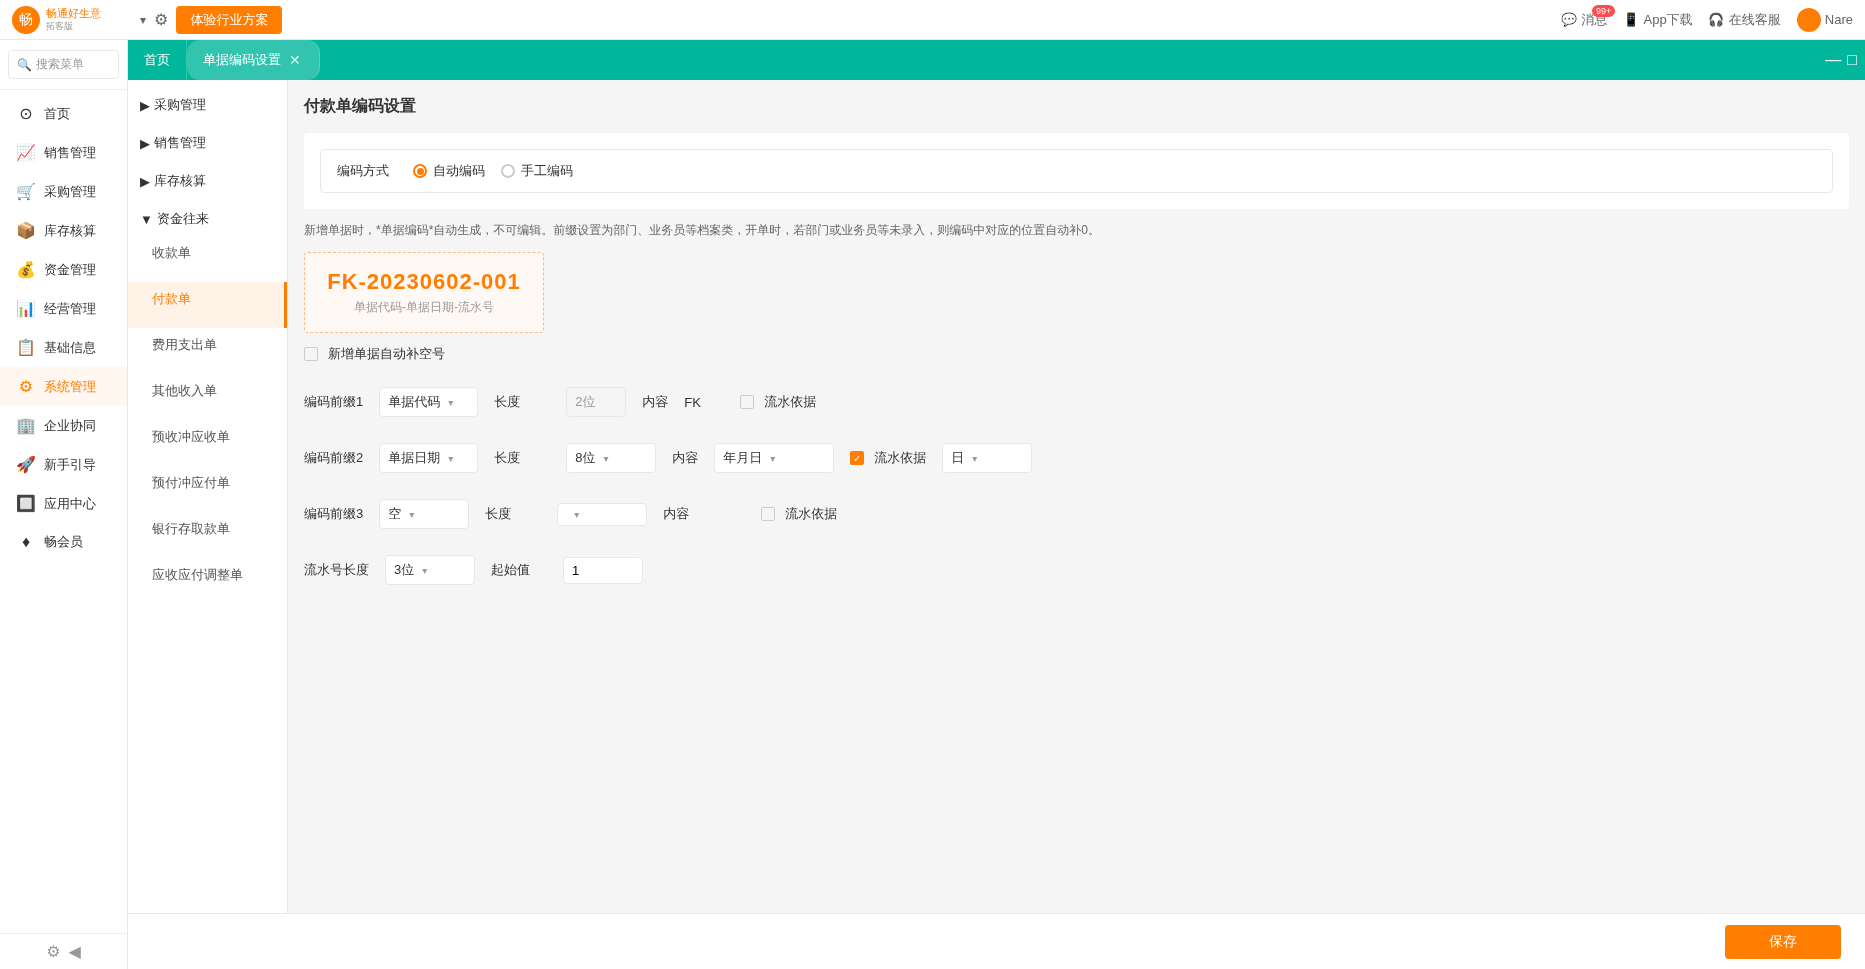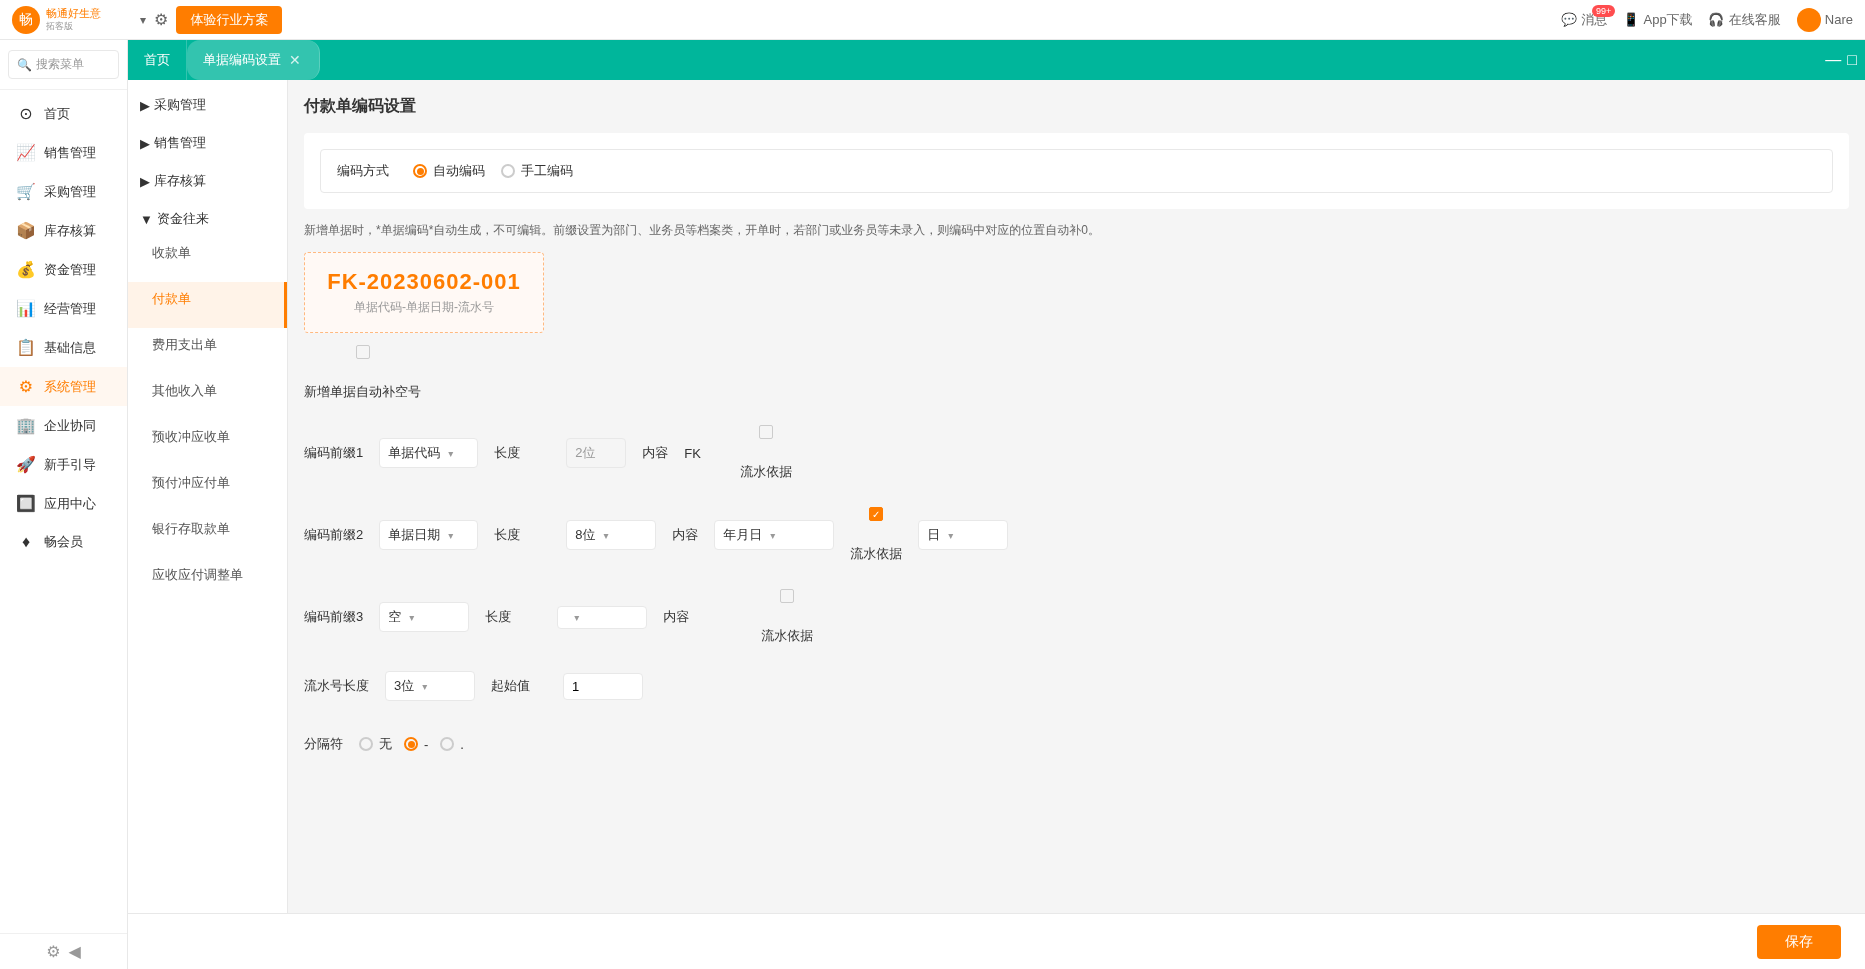--- a/index.html
+++ b/index.html
@@ -240,21 +240,21 @@
       color: #ff7d00;
       letter-spacing: 1px;
     }
     .code-example-sub {
       font-size: 12px;
       color: #999;
       margin-top: 4px;
     }
 
     
-    .checkbox-item { display: flex; align-items: center; gap: 24px; cursor: pointer; font-size: 13px; flex-direction: column; }
+    .checkbox-item { display: flex; align-items: center; gap: 10px; cursor: pointer; font-size: 13px; }
     .checkbox-box {
       width: 14px;
       height: 14px;
       border: 1.5px solid #ccc;
       border-radius: 2px;
       display: flex;
       align-items: center;
       justify-content: center;
     }
     .checkbox-box.checked { border-color: #ff7d00; background: #ff7d00; color: white; }
@@ -321,21 +321,21 @@
       display: flex;
       align-items: center;
       justify-content: flex-end;
       padding: 0 24px;
       flex-shrink: 0;
     }
     .save-btn {
       background: #ff7d00;
       color: white;
       border: none;
-      padding: 8px 28px;
+      padding: 8px 44px;
       border-radius: 4px;
       font-size: 14px;
       cursor: pointer;
     }
 
     .dropdown-arrow { font-size: 10px; color: #999; margin-left: 4px; }
 
     .new-auto-fill-row { margin-bottom: 12px; display: flex; align-items: center; gap: 6px; }
     .new-auto-fill-row .checkbox-box { width: 14px; height: 14px; }
   </style>
@@ -594,37 +594,20 @@
         <div class="form-row">
           <span class="form-label">流水号长度</span>
           <div class="form-select">
             <span>3位</span>
             <span class="dropdown-arrow">▾</span>
           </div>
           <span class="form-label">起始值</span>
           <input type="text" class="form-input" value="1" style="width: 80px;">
         </div>
 
-        <div class="separator-row">
-          <span class="separator-label">分隔符</span>
-          <div class="separator-options">
-            <label class="sep-radio-item">
-              <div class="radio-circle"></div>
-              <span>无</span>
-            </label>
-            <label class="sep-radio-item">
-              <div class="radio-circle checked"></div>
-              <span>-</span>
-            </label>
-            <label class="sep-radio-item">
-              <div class="radio-circle"></div>
-              <span>.</span>
-            </label>
-          </div>
-        </div>
 
       </div>
     </div>
 
     <div class="bottom-bar">
       <button class="save-btn">保存</button>
     </div>
 
   </div>
 </div>

